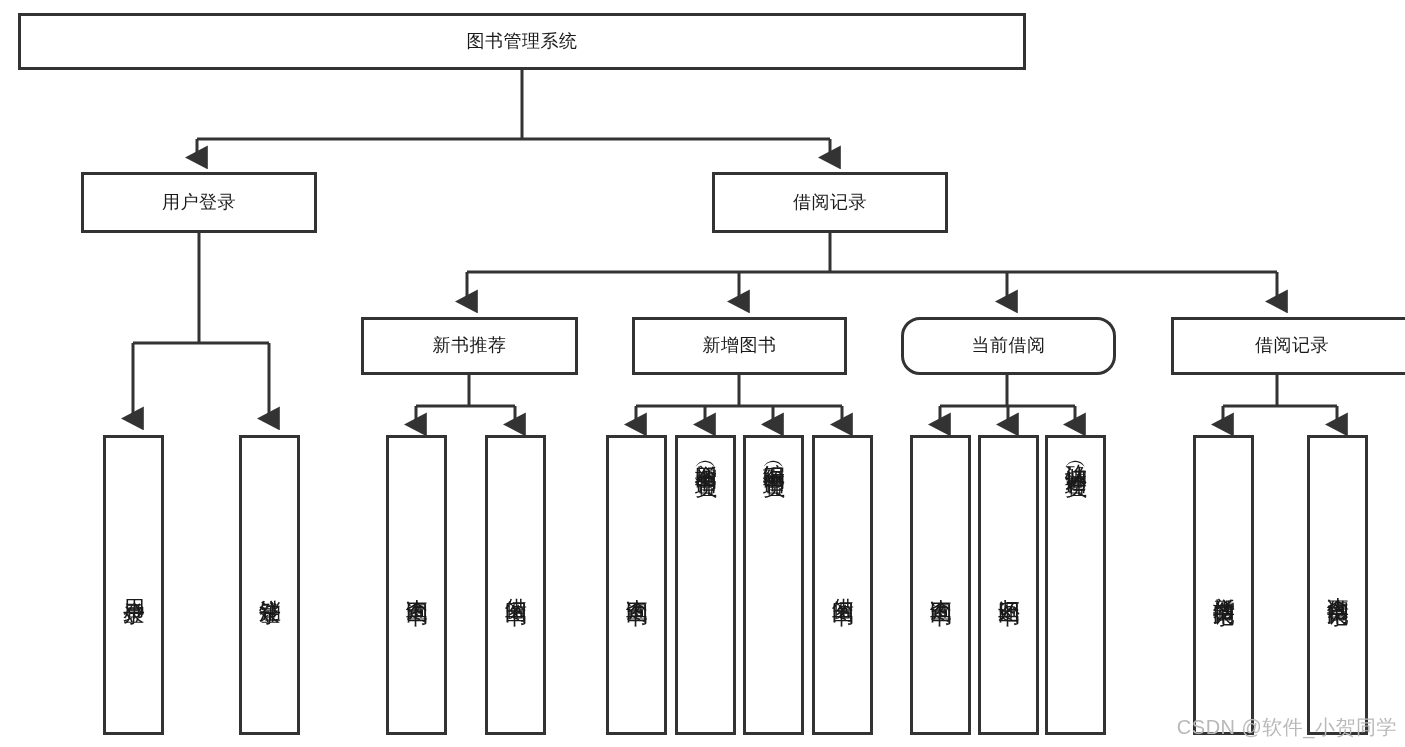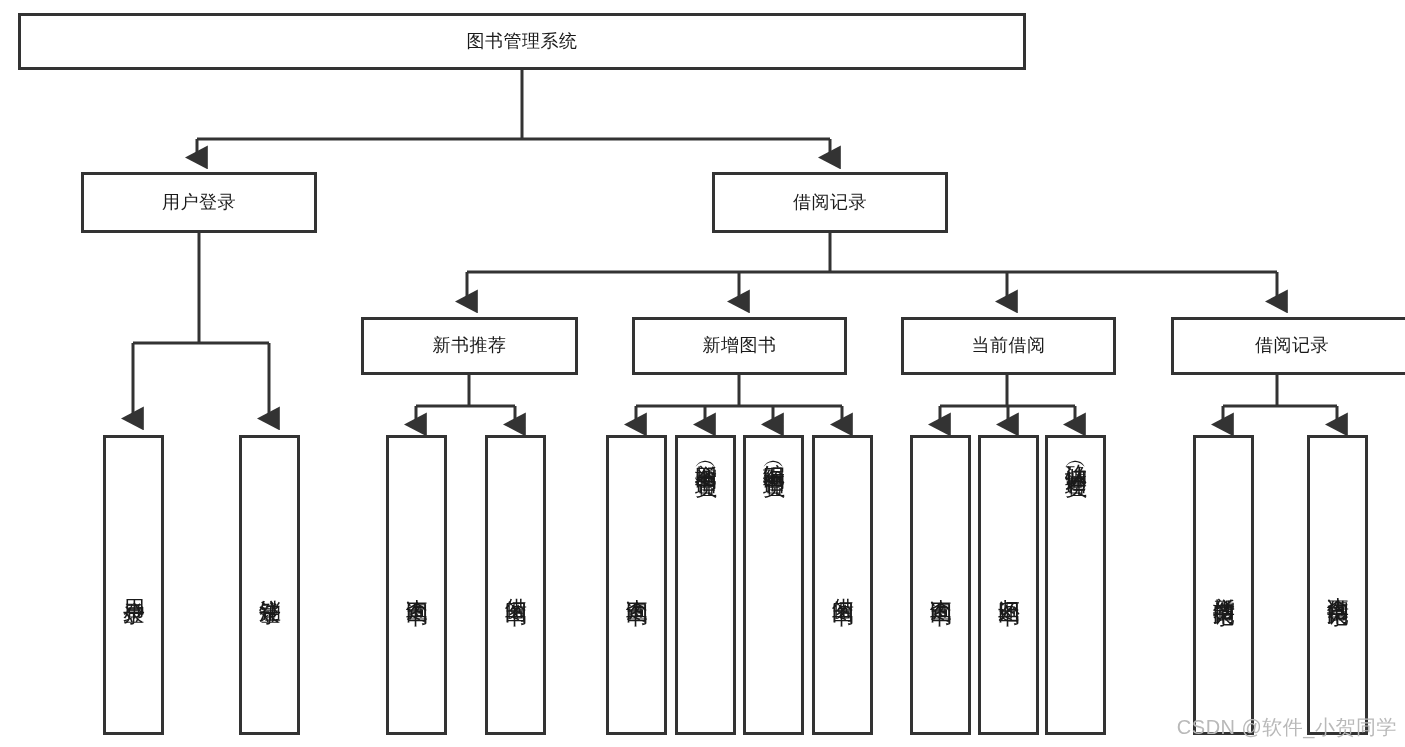--- a/index.html
+++ b/index.html
@@ -155,21 +155,21 @@
   </div>
 
   <div class="node-box" style="left:361px; top:317px; width:217px; height:58px;">
     <span class="node-label-h">新书推荐</span>
   </div>
 
   <div class="node-box" style="left:632px; top:317px; width:215px; height:58px;">
     <span class="node-label-h">新增图书</span>
   </div>
 
-  <div class="node-box" style="left:901px; top:317px; width:215px; height:58px;">
+  <div class="node-box" style="left:901px; top:317px; width:215px; height:58px;border-radius:19px;">
     <span class="node-label-h">当前借阅</span>
   </div>
 
   <div class="node-box" style="left:1171px; top:317px; width:242px; height:58px;">
     <span class="node-label-h">借阅记录</span>
   </div>
 
   <div class="node-box leaf-box center-v" style="left:103px; top:435px; width:61px; height:300px;">
     <span class="node-label-v">用户登录</span>
   </div>

